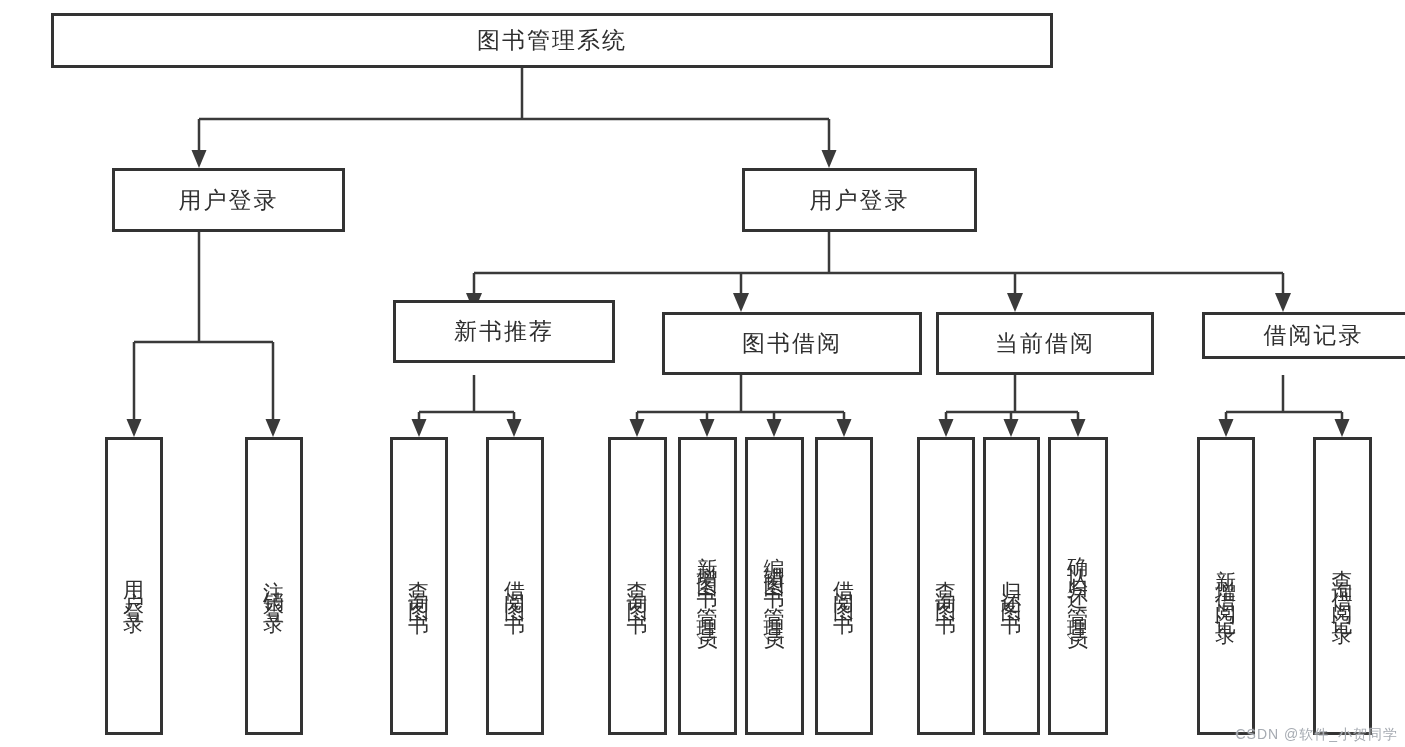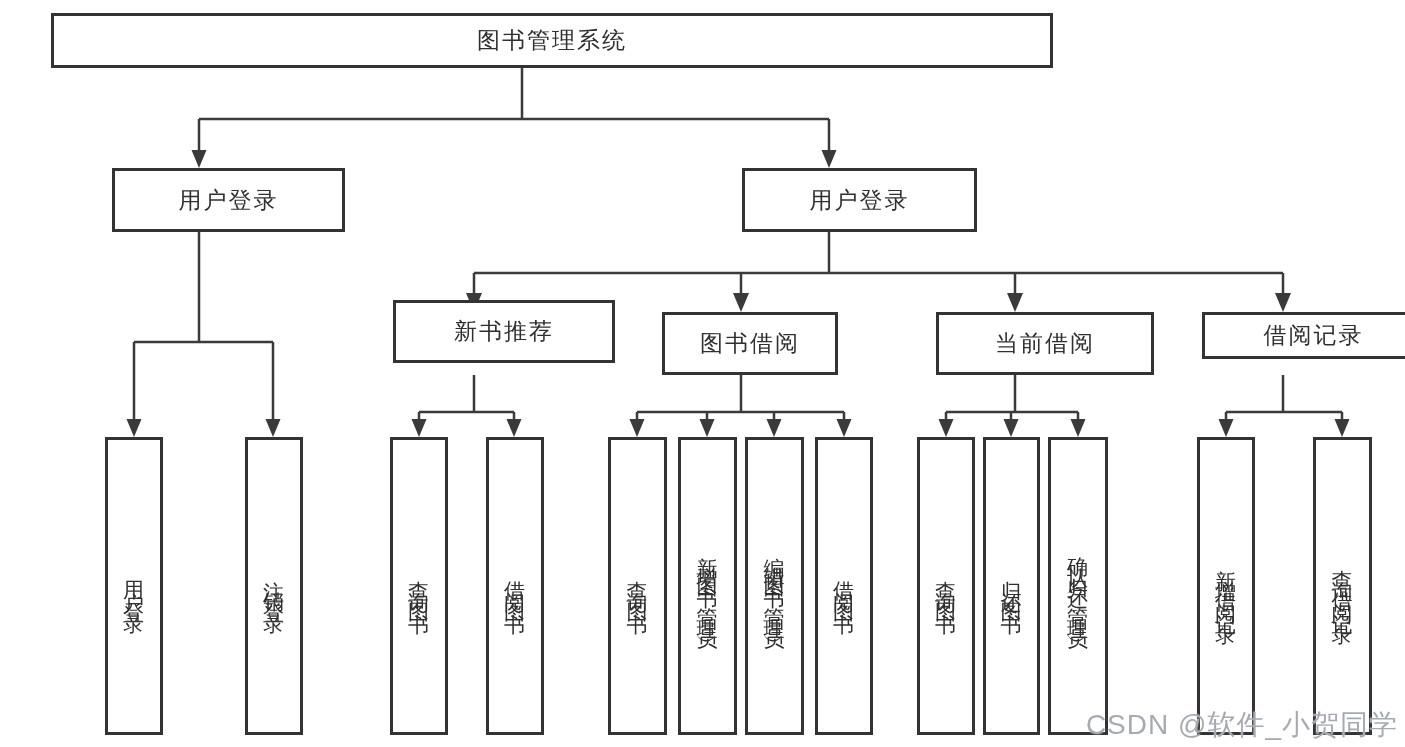--- a/index.html
+++ b/index.html
@@ -43,21 +43,21 @@
     writing-mode:vertical-rl;
     text-orientation:mixed;
     font-size:21px;
     line-height:1;
     color:var(--text);
     white-space:nowrap;
   }
   #watermark{
     position:absolute;
     right:7px;bottom:3px;
-    font-size:28px;
+    font-size:14px;
     letter-spacing:1px;
     color:var(--watermark);
     text-shadow:0 0 2px rgba(255,255,255,.8);
     z-index:5;
     white-space:nowrap;
   }
 </style>
 </head>
 <body>
 
@@ -106,21 +106,21 @@
   <div class="hnode" style="left:82px;top:168px;width:233px;height:64px">
     <span class="hlabel">用户登录</span>
   </div>
   <div class="hnode" style="left:712px;top:168px;width:235px;height:64px">
     <span class="hlabel">用户登录</span>
   </div>
 
   <div class="hnode" style="left:363px;top:300px;width:222px;height:63px">
     <span class="hlabel">新书推荐</span>
   </div>
-  <div class="hnode" style="left:632px;top:312px;width:176px;height:63px">
+  <div class="hnode" style="left:632px;top:312px;width:260px;height:63px">
     <span class="hlabel">图书借阅</span>
   </div>
   <div class="hnode" style="left:906px;top:312px;width:218px;height:63px">
     <span class="hlabel">当前借阅</span>
   </div>
   <div class="hnode" style="left:1172px;top:312px;width:223px;height:47px">
     <span class="hlabel">借阅记录</span>
   </div>
 
   <div class="vnode" style="left:105px;top:437px;width:58px;height:298px">

